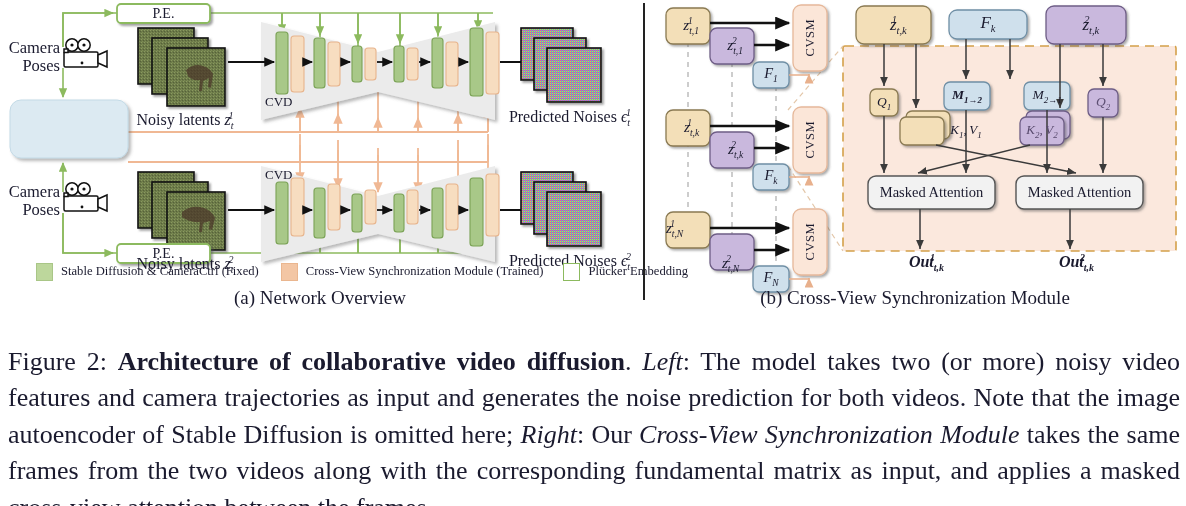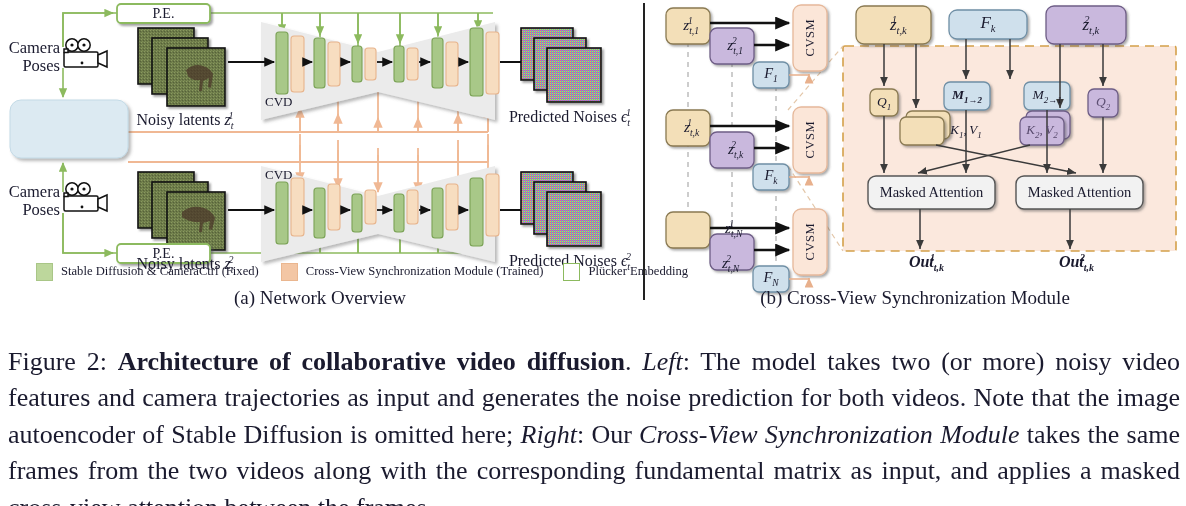--- a/index.html
+++ b/index.html
@@ -510,21 +510,21 @@
 <div class="abs lbl ital" style="left:710px;top:132px;width:44px;height:36px;display:flex;align-items:center;justify-content:center;font-size:15px;">
   <span><span>z</span><sub style="font-size:9.5px;">t,k</sub><sup style="font-size:9.5px;margin-left:-12px;">2</sup></span>
 </div>
 <div class="abs lbl ital" style="left:753px;top:164px;width:36px;height:26px;display:flex;align-items:center;justify-content:center;font-size:14.5px;">
   <span><span>F</span><sub style="font-size:9.5px;">k</sub></span>
 </div>
 <div class="abs lbl" style="left:793px;top:107px;width:34px;height:66px;display:flex;align-items:center;justify-content:center;font-size:12.5px;">
   <span style="writing-mode:vertical-rl;transform:rotate(180deg);letter-spacing:0.5px;">CVSM</span>
 </div>
 
-<div class="abs lbl ital" style="left:690px;top:212px;width:44px;height:34px;display:flex;align-items:center;justify-content:flex-end;font-size:15px;">
+<div class="abs lbl ital" style="left:666px;top:212px;width:44px;height:34px;display:flex;align-items:center;justify-content:flex-start;font-size:15px;">
   <span><span>z</span><sub style="font-size:9.5px;">t,N</sub><sup style="font-size:9.5px;margin-left:-13px;">1</sup></span>
 </div>
 <div class="abs lbl ital" style="left:710px;top:234px;width:33px;height:36px;display:flex;align-items:center;justify-content:center;font-size:15px;margin-top:12px;">
   <span><span>z</span><sub style="font-size:9.5px;">t,N</sub><sup style="font-size:9.5px;margin-left:-13px;">2</sup></span>
 </div>
 <div class="abs lbl ital" style="left:753px;top:266px;width:36px;height:26px;display:flex;align-items:center;justify-content:center;font-size:14.5px;">
   <span><span>F</span><sub style="font-size:9.5px;">N</sub></span>
 </div>
 <div class="abs lbl" style="left:793px;top:209px;width:34px;height:66px;display:flex;align-items:center;justify-content:center;font-size:12.5px;">
   <span style="writing-mode:vertical-rl;transform:rotate(180deg);letter-spacing:0.5px;">CVSM</span>

